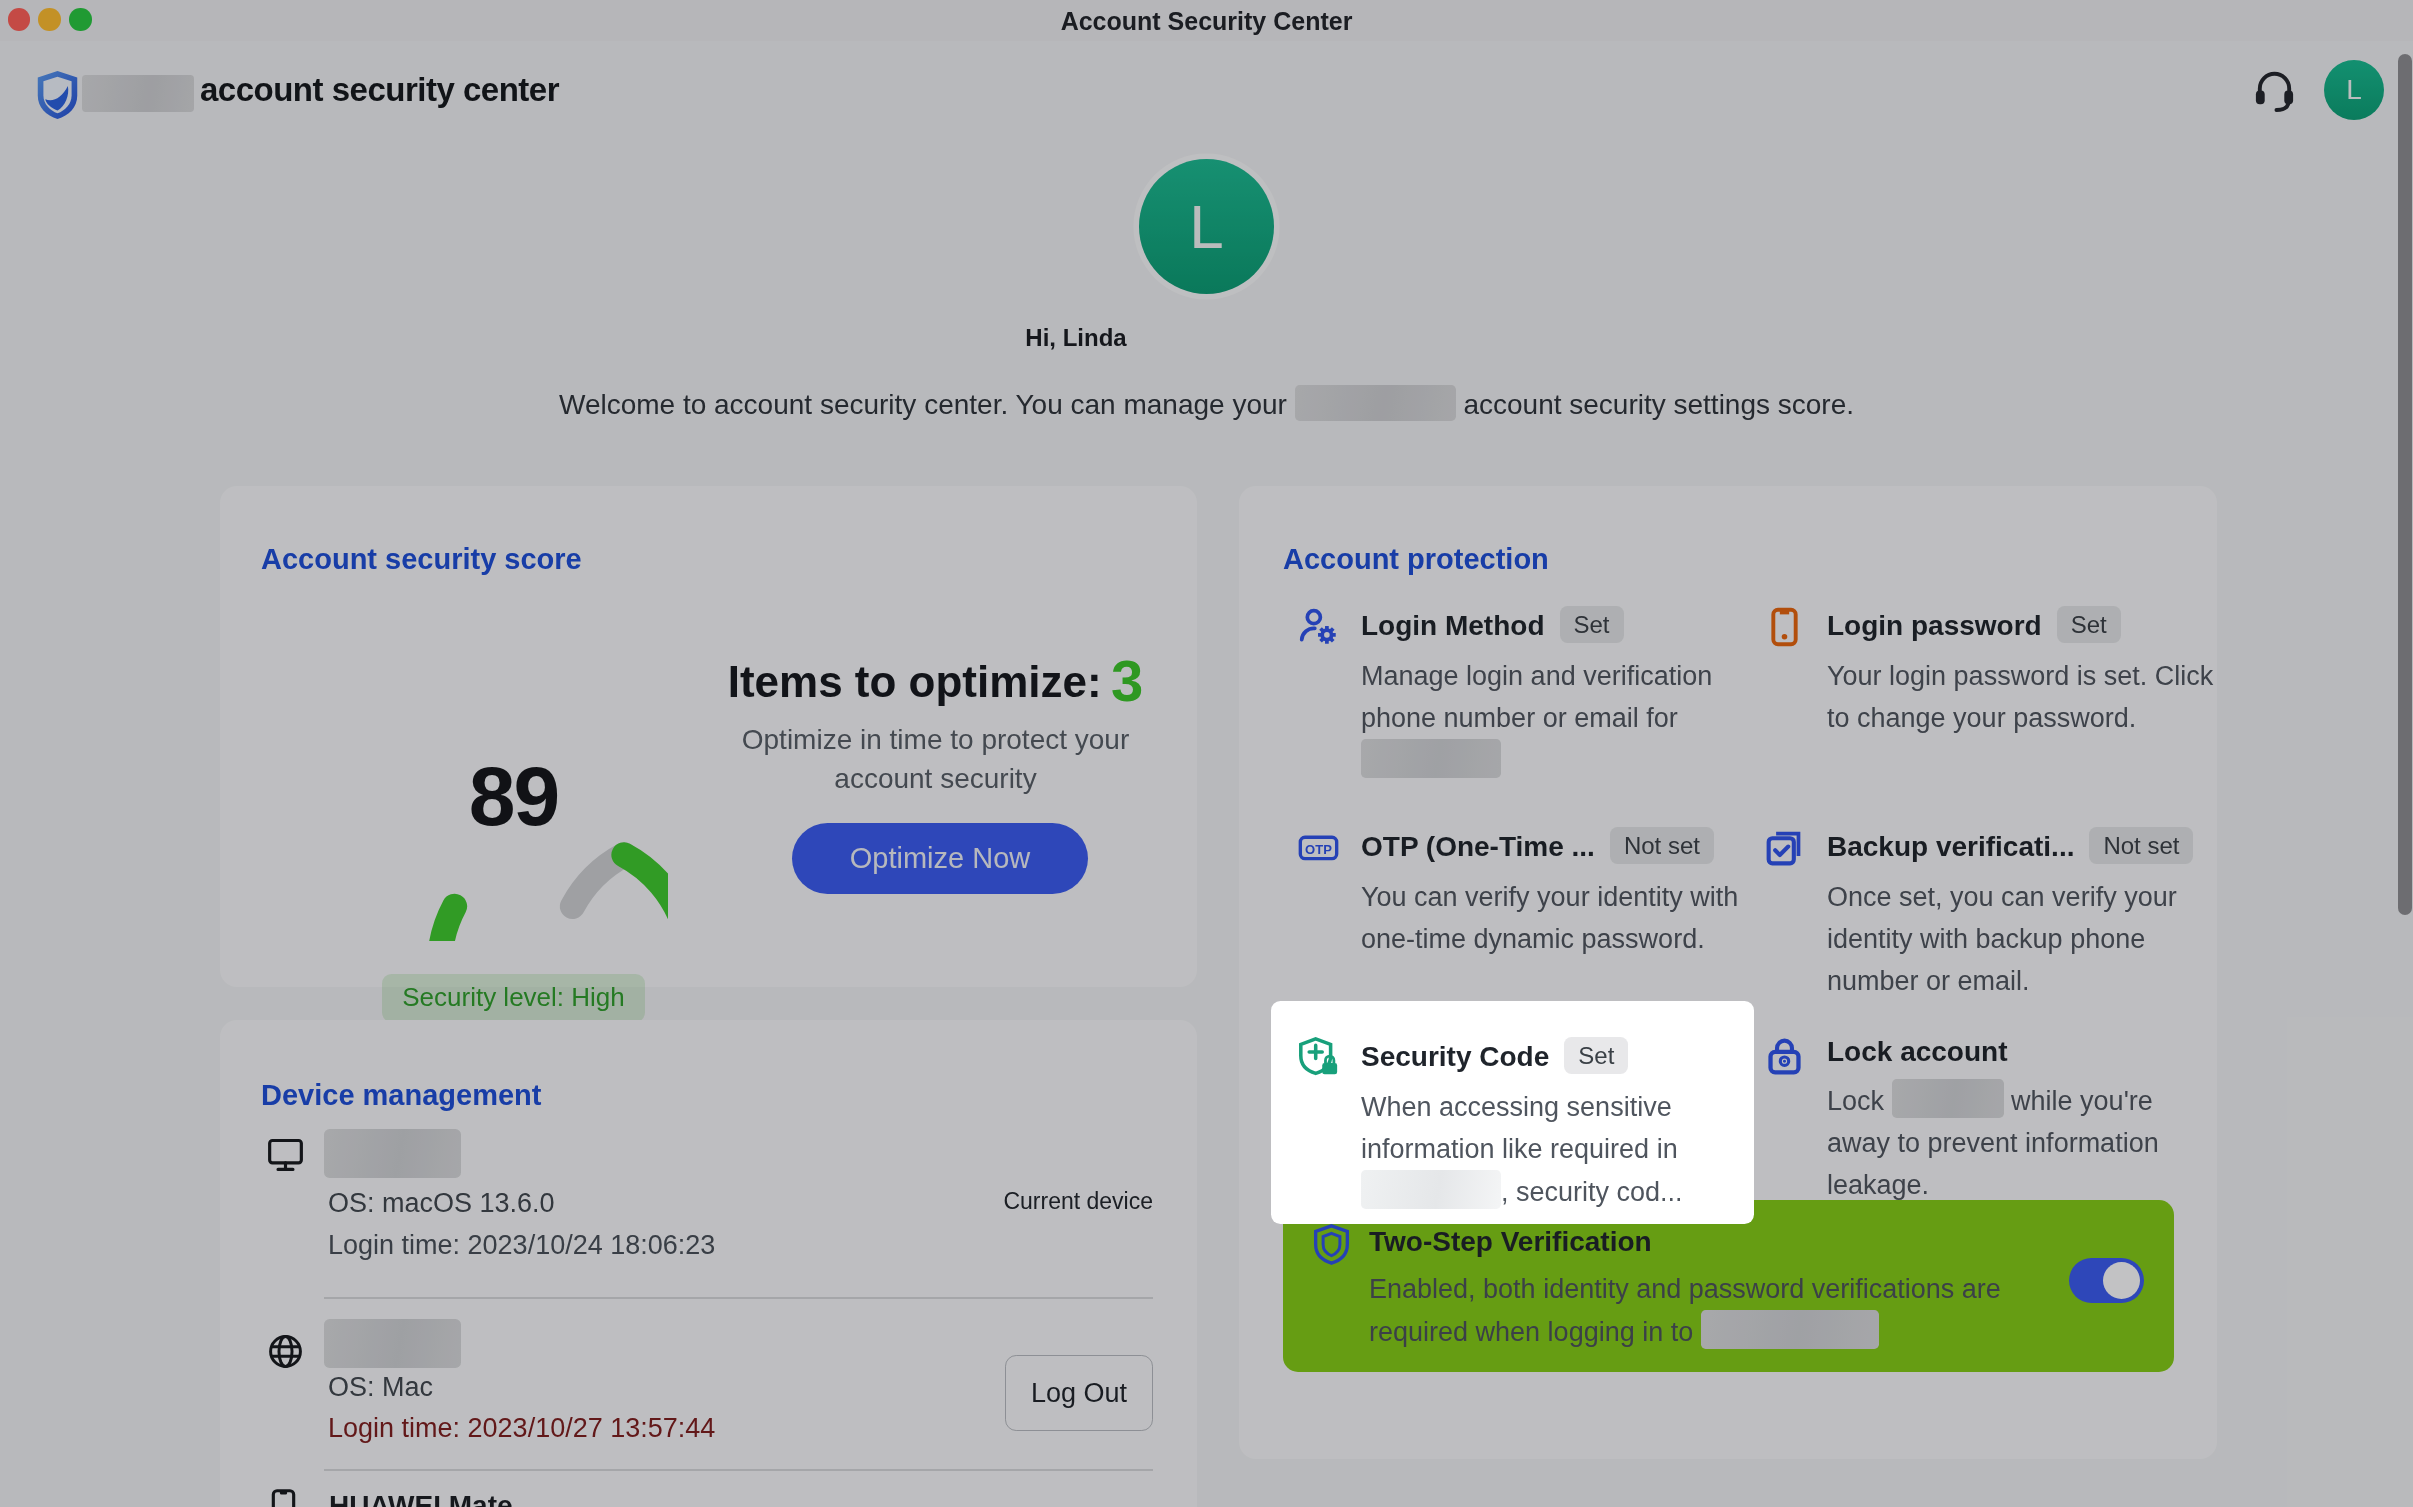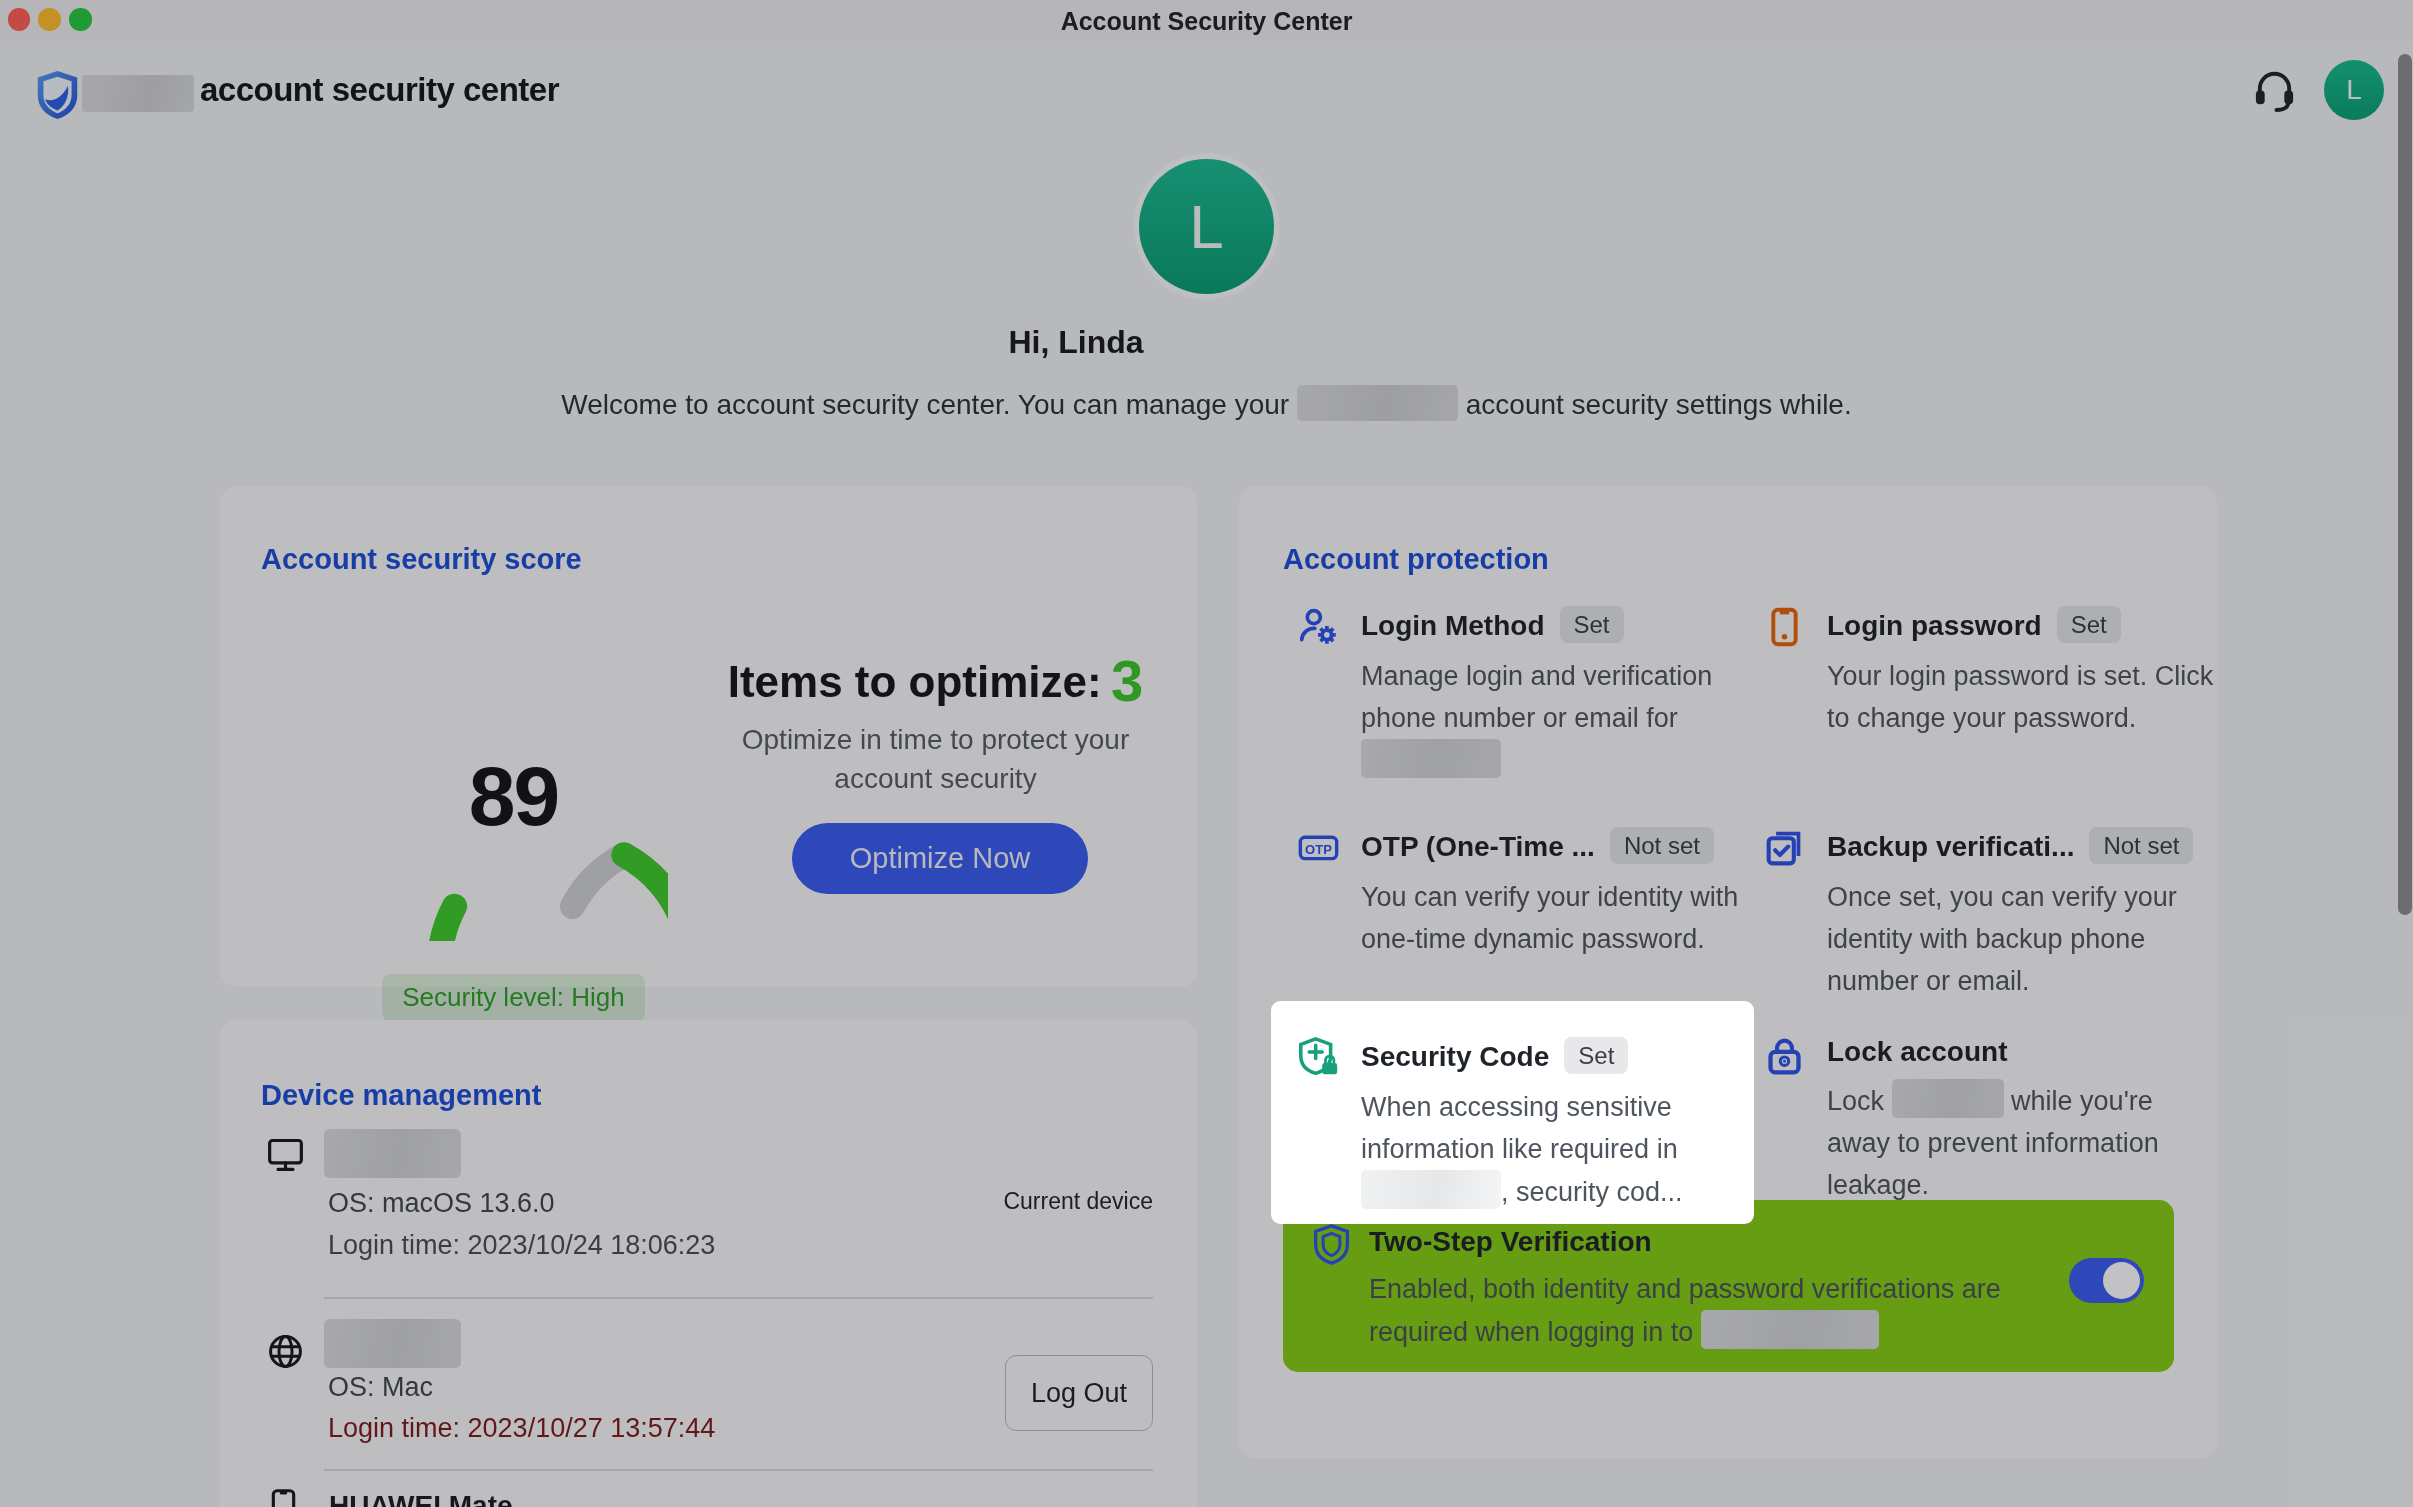--- a/index.html
+++ b/index.html
@@ -22,21 +22,21 @@
   .app-title { position:absolute; left:200px; top:30px; font-size:33px; font-weight:800; letter-spacing:-0.5px; color:#15181c; }
   .headset { position:absolute; left:2251px; top:24px; width:47px; height:47px; }
   .hdr-avatar { position:absolute; left:2324px; top:18.7px; width:60px; height:60px; border-radius:50%;
                 background:linear-gradient(180deg,#17bb90,#0ca076); color:#f4f6f6; font-size:28px;
                 display:flex; align-items:center; justify-content:center; }
 
   
   .hero-avatar { position:absolute; left:1139px; top:159px; width:135px; height:135px; border-radius:50%;
                  background:linear-gradient(180deg,#1cbb92,#0b9c73); box-shadow:0 0 0 5.6px rgba(255,255,255,0.55);
                  color:#f2f5f4; font-size:62px; font-weight:400; display:flex; align-items:center; justify-content:center; }
-  .greeting { position:absolute; left:0; top:324px; width:2152px; text-align:center; font-size:32px; font-weight:650; color:#191c21; }
+  .greeting { position:absolute; left:0; top:324px; width:2152px; text-align:center; font-size:24px; font-weight:650; color:#191c21; }
   .welcome  { position:absolute; left:0; top:385px; width:2413px; text-align:center; font-size:28px; color:#2e343b; }
   .inline-blur { display:inline-block; vertical-align:-7.5px; width:161px; height:36px; border-radius:4.7px;
                  background:linear-gradient(100deg,#d9dadc,#cdced1 55%,#d7d8da); }
 
   
   .card { position:absolute; background:#f7f8fa; border-radius:17px; }
   .card-title { font-size:29px; font-weight:700; color:#1d4ed8; }
   #card-score  { left:220px; top:486px;  width:977px; height:501px; }
   #card-device { left:220px; top:1020px; width:977px; height:561px; }
   #card-protect{ left:1239px; top:486px; width:978px; height:973px; }
@@ -144,21 +144,21 @@
   </div>
 </div>
 
 <div class="hero-avatar">
   <span>L</span>
 </div>
 <div class="greeting">Hi, Linda</div>
 <div class="welcome">
   <span>Welcome to account security center. You can manage your</span>
   <span class="inline-blur"></span>
-  <span>account security settings while.</span>
+  <span>account security settings score.</span>
 </div>
 
 <div class="card" id="card-score">
   <div class="card-title score-title">Account security score</div>
 
   <div class="gauge-wrap">
     <svg width="309" height="309" viewBox="0 0 330 330">
       <path d="M283 238 A134 134 0 0 0 228 293" fill="none" stroke="#cfd0d3" stroke-width="27" stroke-linecap="round"></path>
       <path d="M102 293 A134 134 0 1 0 283 238" fill="none" stroke="#3fca2d" stroke-width="27" stroke-linecap="round"></path>
     </svg>

